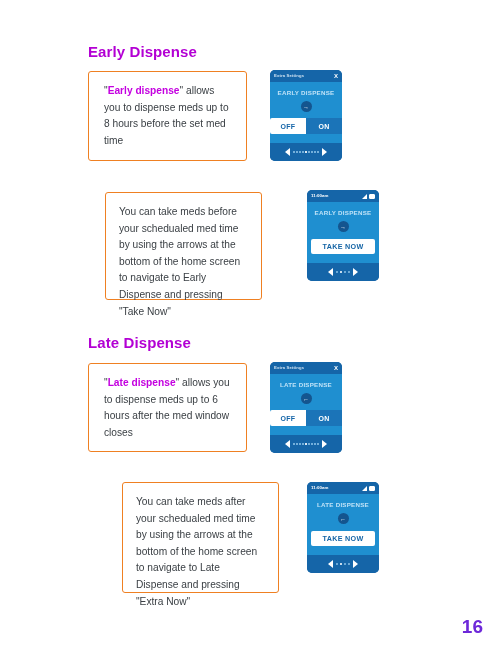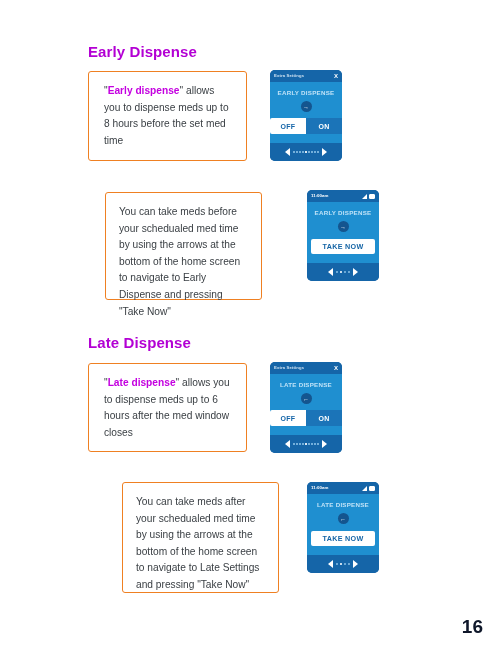--- a/index.html
+++ b/index.html
@@ -240,21 +240,21 @@
     display: block;
   }
   .dots.many .dot { width: 1.4px; height: 1.4px; }
   .dot.active { background: #ffffff; }
 
   
   #page-number {
     position: absolute;
     right: 17px;
     bottom: 9px;
-    color: #0f172a;
+    color: #6d28d9;
     font-size: 19px;
     font-weight: bold;
     text-align: center;
   }
 </style>
 </head>
 <body>
 
 <div class="page">
 
@@ -327,21 +327,21 @@
 
   <div class="section-title" id="title-late">Late Dispense</div>
 
   <div class="callout" id="callout-late-def">
     <div class="txt">
       <span class="q">"</span><span class="kw">Late dispense</span><span class="q">"</span><span> allows you to dispense meds up to 6 hours after the med window closes</span>
     </div>
   </div>
 
   <div class="callout" id="callout-late-home">
-    <div class="txt">You can take meds after your schedualed med time by using the arrows at the bottom of the home screen to navigate to Late Settings and pressing "Take Now"</div>
+    <div class="txt">You can take meds after your schedualed med time by using the arrows at the bottom of the home screen to navigate to Late Dispense and pressing "Extra Now"</div>
   </div>
 
   <div class="device settings" id="device-late-settings">
     <div class="dev-topbar">
       <span class="tb-label">Extra Settings</span>
       <span class="tb-close">X</span>
     </div>
     <div class="dev-screen">
       <div class="scr-title">LATE DISPENSE</div>
       <div class="dir-badge">←</div>

